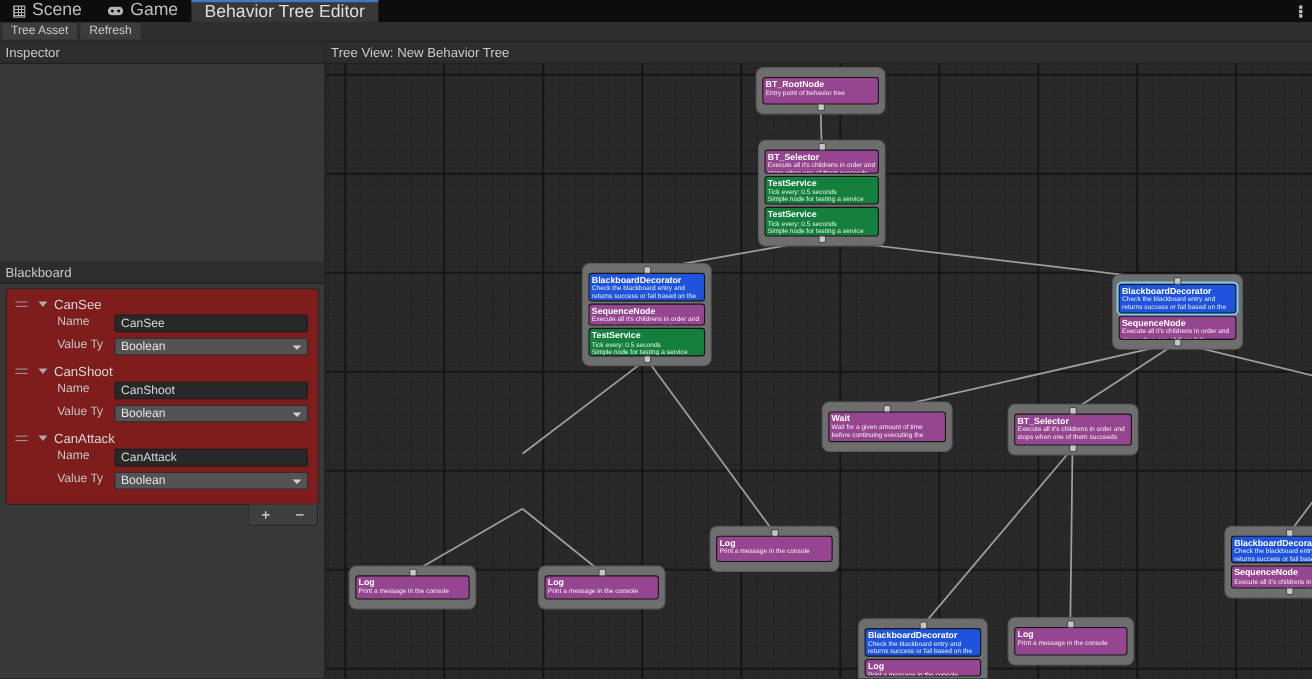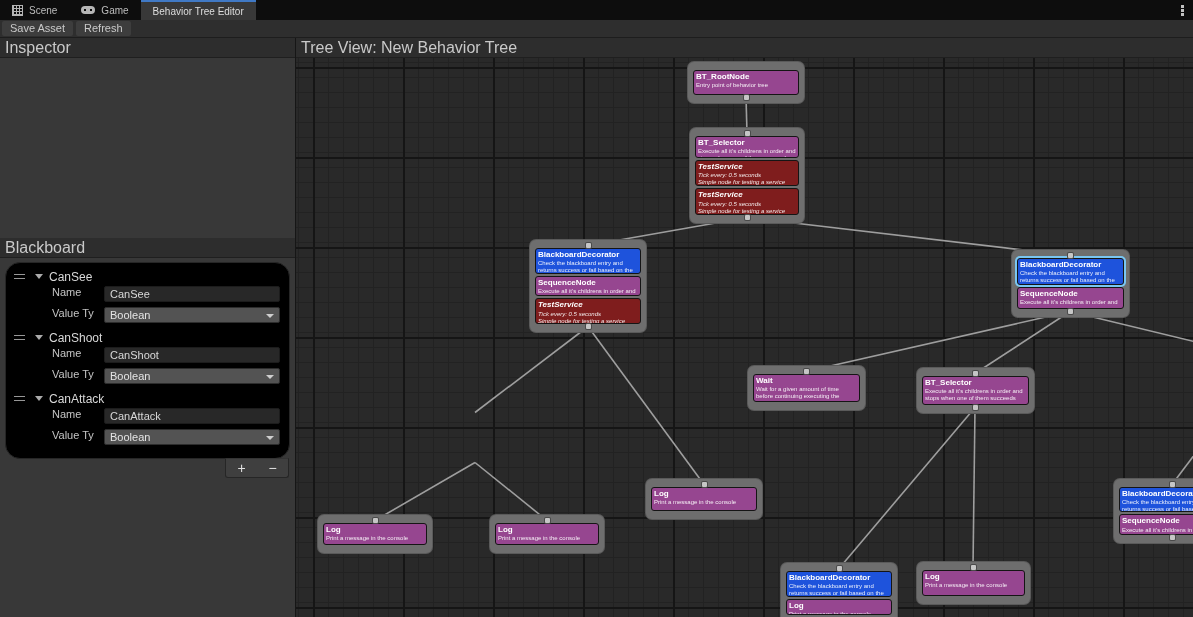--- a/index.html
+++ b/index.html
@@ -1,52 +1,52 @@
 <!DOCTYPE html>
 <html><head>
 <meta charset="utf-8">
 <style>
   html,body{margin:0;padding:0;background:#0d0d0d;}
   *{box-sizing:border-box;font-family:"Liberation Sans",sans-serif;}
   .window{width:1193px;height:617px;overflow:hidden;display:flex;flex-direction:column;background:#383838;}
 
   
   .tabbar{height:20px;flex:0 0 20px;background:#0d0d0d;display:flex;position:relative;}
-  .tab{display:flex;align-items:center;gap:6px;padding:0 12px;color:#bdbdbd;font-size:10px;cursor:default;}
+  .tab{display:flex;align-items:center;gap:6px;padding:0 12px;color:#bdbdbd;font-size:16px;cursor:default;}
   .tab.active{background:#383838;color:#dedede;border-top:2px solid #4079c5;}
   .grid-ico{width:11px;height:11px;border:1px solid #b5b5b5;
     background-image:repeating-linear-gradient(0deg,#b5b5b5 0 1px,transparent 1px 3px),
                      repeating-linear-gradient(90deg,#b5b5b5 0 1px,transparent 1px 3px);}
   .pad-ico{width:14px;height:8px;border-radius:4px;
     background:radial-gradient(circle at 28% 50%,#0d0d0d 1.3px,transparent 1.5px),
                radial-gradient(circle at 72% 50%,#0d0d0d 1.3px,transparent 1.5px),#b5b5b5;}
   .kebab{position:absolute;right:9px;top:5px;width:3px;height:3px;background:#c2c2c2;
     box-shadow:0 4px 0 #c2c2c2,0 8px 0 #c2c2c2;}
 
   
   .toolbar{height:18px;flex:0 0 18px;background:#2e2e2e;border-bottom:1px solid #1d1d1d;
     display:flex;align-items:center;gap:3px;padding:0 2px;}
   .tbtn{background:#3d3d3d;color:#c9c9c9;font-size:11px;padding:1px 8px 2px;border-radius:2px;}
 
   
   .content{flex:1;display:flex;min-height:0;}
   .left{width:296px;flex:0 0 296px;background:#383838;border-right:1px solid #161616;
     display:flex;flex-direction:column;}
   .phead{height:20px;flex:0 0 20px;background:#2d2d2d;border-bottom:1px solid #1f1f1f;
-    color:#c9c9c9;font-size:16px;display:flex;align-items:center;padding:0 5px;}
+    color:#c9c9c9;font-size:12px;display:flex;align-items:center;padding:0 5px;}
   .insp-body{height:180px;flex:0 0 180px;}
 
   .bb-props{display:flex;align-items:center;height:24px;padding:4px 6px 0 8px;
     color:#d8d8d8;font-size:12px;font-weight:bold;}
   .tri{width:0;height:0;border-left:4px solid transparent;border-right:4px solid transparent;
     border-top:5px solid #ababab;margin-right:6px;flex:0 0 auto;}
   .count-input{margin-left:auto;width:58px;height:16px;background:#2a2a2a;border:1px solid #1d1d1d;
     border-radius:2px;color:#d8d8d8;font-size:11px;padding:0 4px;font-weight:normal;}
 
-  .bb-list{margin:4px 5px 0 5px;background:#000000;border:1px solid #262626;border-radius:15px;
+  .bb-list{margin:4px 5px 0 5px;background:#7f1d1d;border:1px solid #262626;border-radius:3px;
     padding:4px 0 8px 0;}
   .bb-ghead{display:flex;align-items:center;height:19px;padding-left:8px;color:#d8d8d8;font-size:12px;}
   .handle{width:11px;height:5px;border-top:1px solid #979797;border-bottom:1px solid #979797;
     margin-right:10px;flex:0 0 auto;}
   .bb-row{display:flex;align-items:flex-start;height:21px;padding:0 9px 0 46px;}
   .bb-label{width:52px;flex:0 0 52px;color:#c4c4c4;font-size:11px;white-space:nowrap;overflow:hidden;}
   .bb-input{flex:1;height:16px;background:#282828;border:1px solid #1c1c1c;border-radius:2px;
     color:#d8d8d8;font-size:11px;padding:0 5px;min-width:0;}
   .bb-select{flex:1;height:16px;background:#535353;border:1px solid #2d2d2d;border-radius:2px;
     color:#e4e4e4;font-size:11px;padding:0 5px;display:flex;align-items:center;position:relative;}
@@ -67,21 +67,21 @@
       linear-gradient(#222222 0 1px,transparent 1px),
       linear-gradient(90deg,#222222 0 1px,transparent 1px);
     background-size:90px 90px,90px 90px,15px 15px,15px 15px;
     background-position:0 9px,17px 0,0 4px,2px 0;}
   .edges{position:absolute;inset:0;width:100%;height:100%;}
   .node{position:absolute;background:#6e6e6e;border-radius:6px;box-shadow:0 0 0 1px #5a5a5a;
     display:flex;flex-direction:column;gap:2px;padding:8px 0;overflow:hidden;}
   .block{margin:0 5px;border-radius:3px;border:1px solid #151515;color:#fff;text-align:left;
     overflow:hidden;flex:1 1 auto;min-height:0;padding:1px 2px;}
   .block.purple{background:#964690;}
-  .block.green{background:#7f1d1d;font-style:italic;}
+  .block.green{background:#15803d;}
   .block.blue{background:#1e53dc;}
   .block.selected{box-shadow:0 0 0 2px #79c6f2;}
   .bt{font-size:8px;font-weight:bold;line-height:1.3;}
   .bd{font-size:6px;line-height:1.18;color:rgba(255,255,255,.9);}
   .port{position:absolute;left:50%;width:5px;height:5px;margin-left:-2.5px;background:#c6c6c6;
     border-radius:1px;box-shadow:0 0 0 1px #4a4a4a;}
   .port.top{top:3px;}
   .port.bottom{bottom:3px;}
 </style>
 </head>
@@ -98,21 +98,21 @@
       <span class="pad-ico"></span>
       <span>Game</span>
     </div>
     <div class="tab active">
       <span>Behavior Tree Editor</span>
     </div>
     <span class="kebab"></span>
   </div>
 
   <div class="toolbar">
-    <span class="tbtn">Save Asset</span>
+    <span class="tbtn">Tree Asset</span>
     <span class="tbtn">Refresh</span>
   </div>
 
   <div class="content">
 
     <div class="left">
       <div class="phead">Inspector</div>
       <div class="insp-body"></div>
       <div class="phead">Blackboard</div>
 

